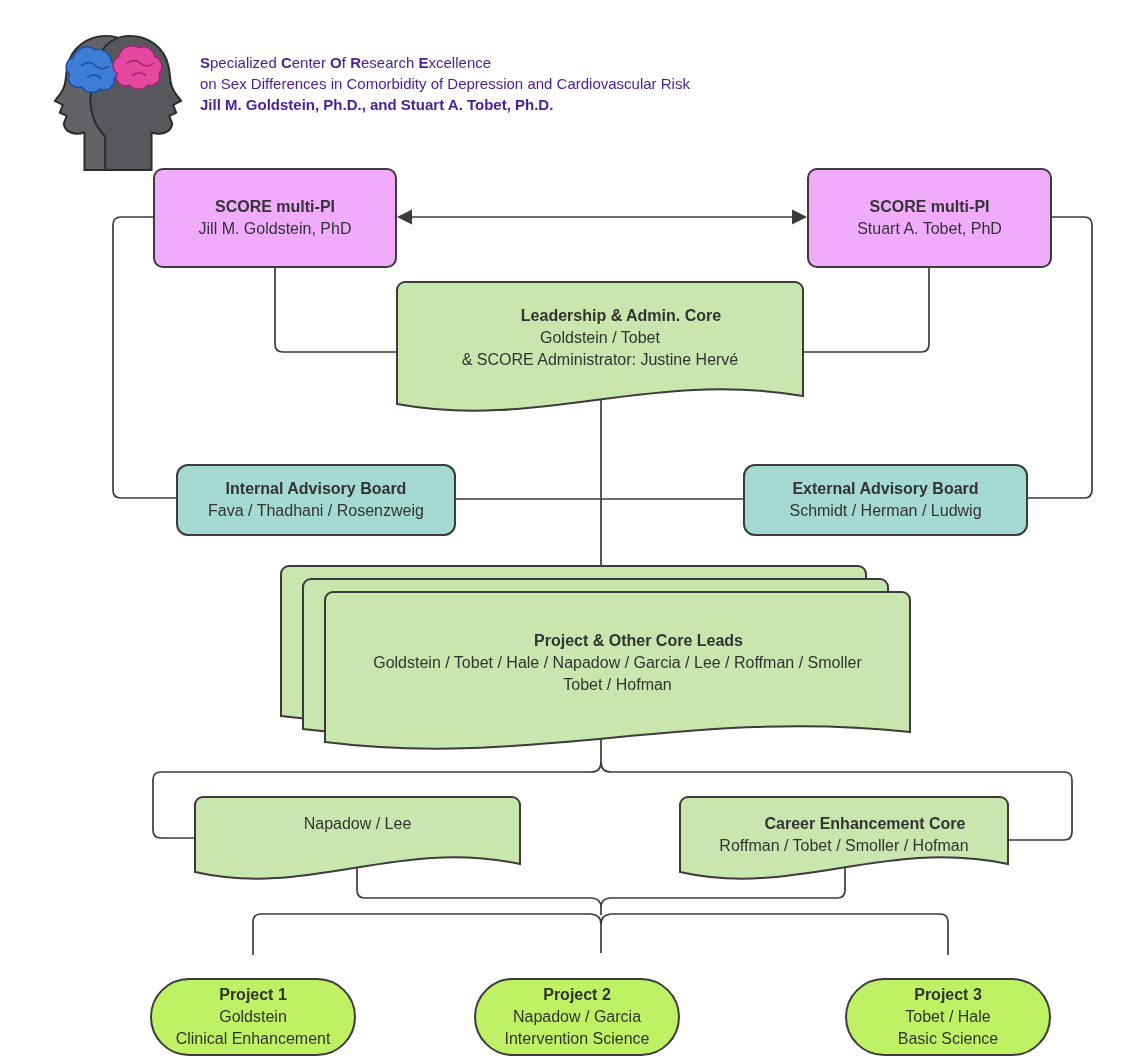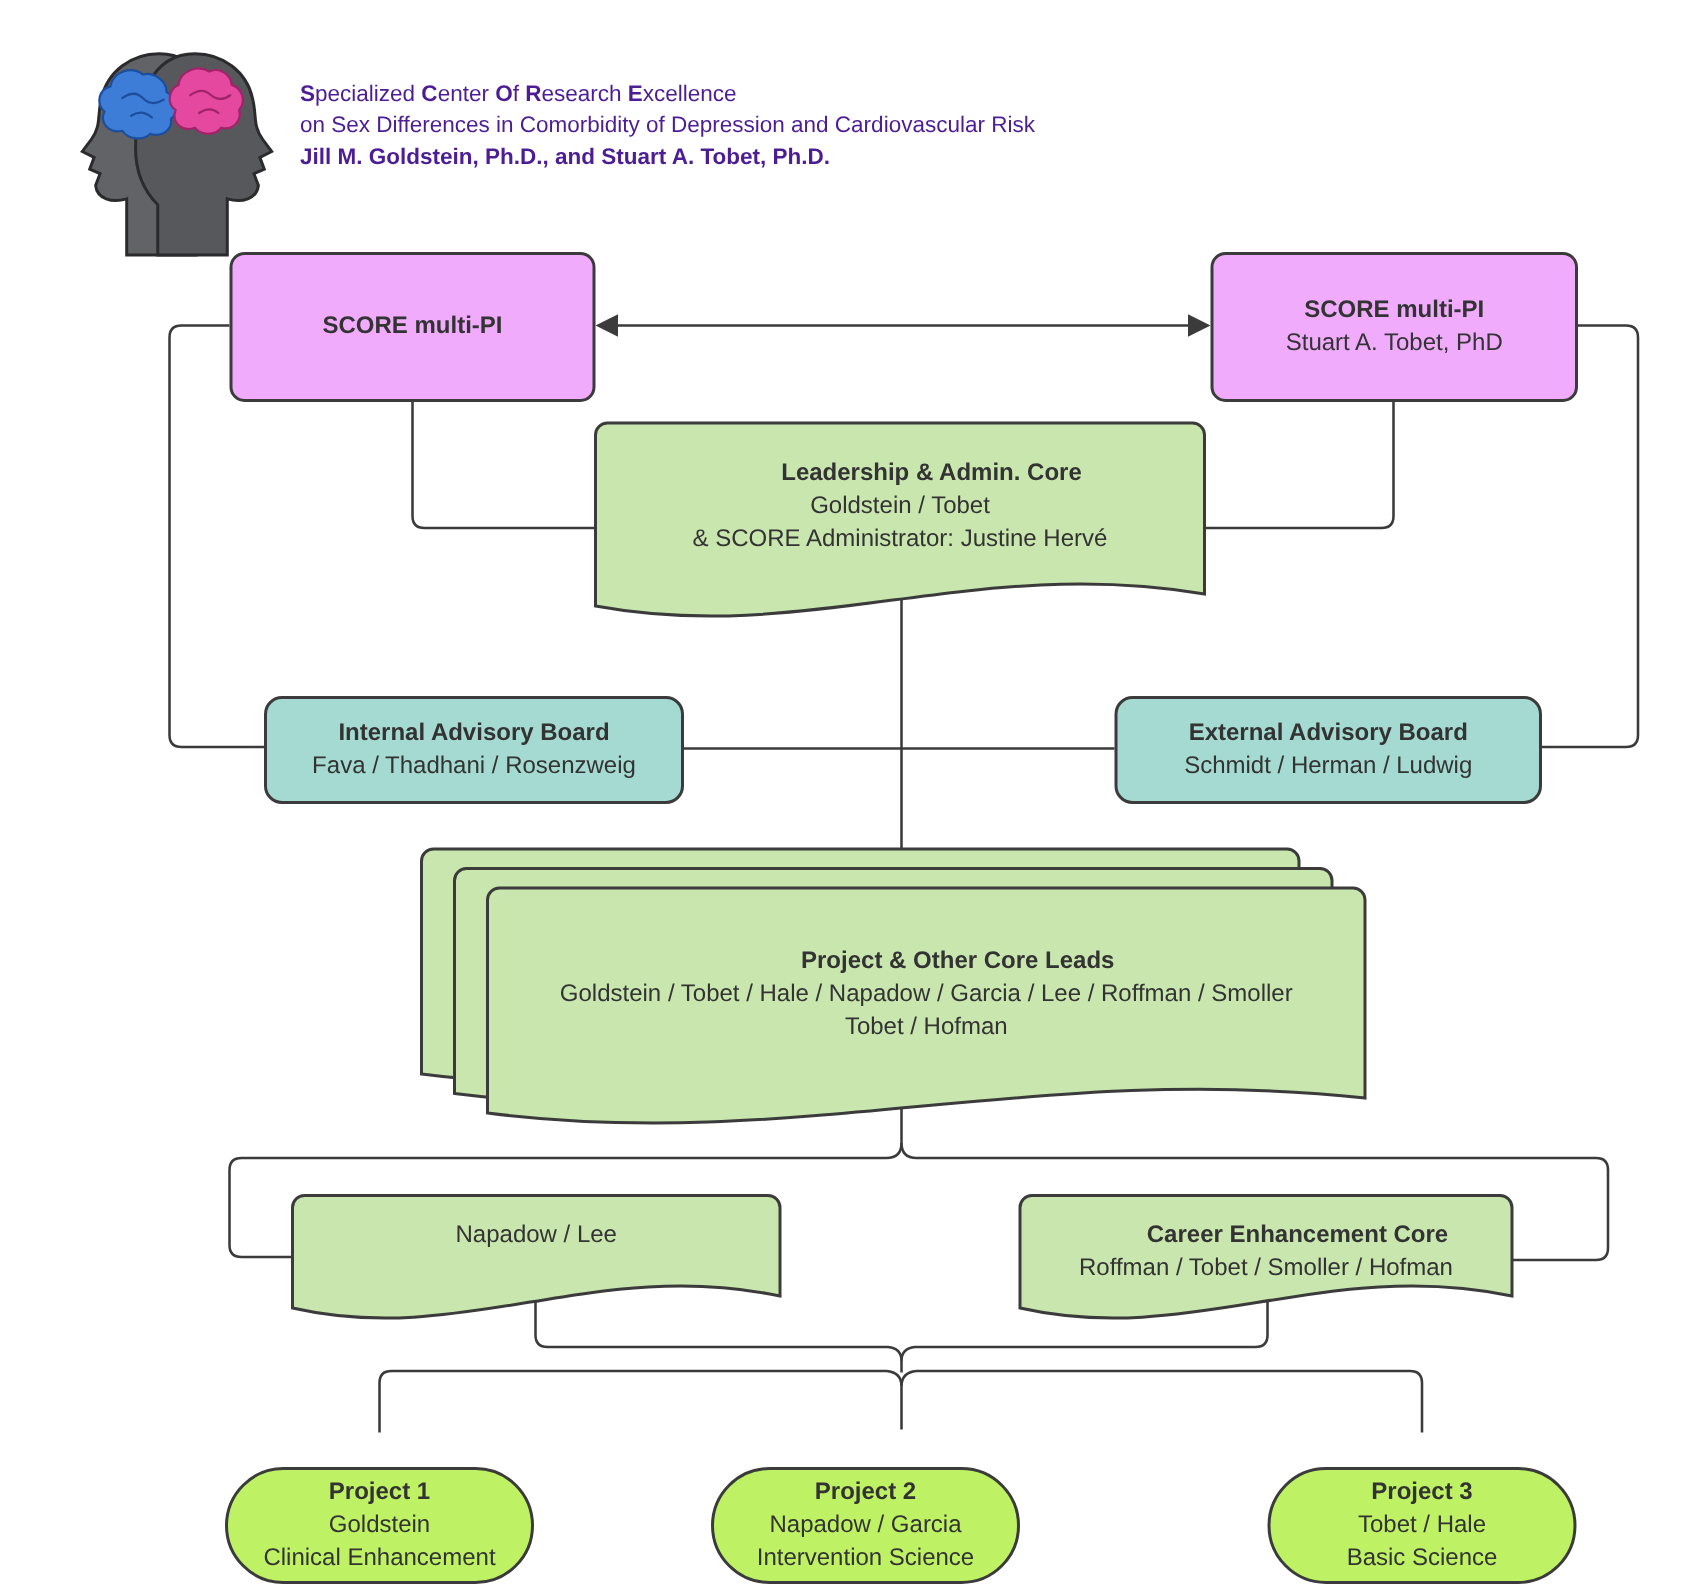--- a/index.html
+++ b/index.html
@@ -80,20 +80,21 @@
       <path d="M 289 566 H 858 A 8 8 0 0 1 866 574 L 866 706 C 644 682 486 742 281 716 L 281 574 A 8 8 0 0 1 289 566 Z"></path>
       <path d="M 311 579 H 880 A 8 8 0 0 1 888 587 L 888 719 C 666 695 508 755 303 729 L 303 587 A 8 8 0 0 1 311 579 Z"></path>
       <path d="M 333 592 H 902 A 8 8 0 0 1 910 600 L 910 732 C 688 708 530 768 325 742 L 325 600 A 8 8 0 0 1 333 592 Z"></path>
       <path d="M 203 797 H 512 A 8 8 0 0 1 520 805 L 520 864 C 396 838 309 898 195 872 L 195 805 A 8 8 0 0 1 203 797 Z"></path>
       <path d="M 688 797 H 1000 A 8 8 0 0 1 1008 805 L 1008 864 C 883 838 795 898 680 872 L 680 805 A 8 8 0 0 1 688 797 Z"></path>
     </g>
   </svg>
 
   <div class="node rectnode blue" style="left:153px;top:168px;width:244px;height:100px;">
     <div class="t">SCORE multi-PI</div>
+    <div>Jill M. Goldstein, PhD</div>
   </div>
   <div class="node rectnode blue" style="left:807px;top:168px;width:245px;height:100px;">
     <div class="t">SCORE multi-PI</div>
     <div>Stuart A. Tobet, PhD</div>
   </div>
   <div class="node rectnode teal" style="left:176px;top:464px;width:280px;height:72px;">
     <div class="t">Internal Advisory Board</div>
     <div>Fava / Thadhani / Rosenzweig</div>
   </div>
   <div class="node rectnode teal" style="left:743px;top:464px;width:285px;height:72px;">

